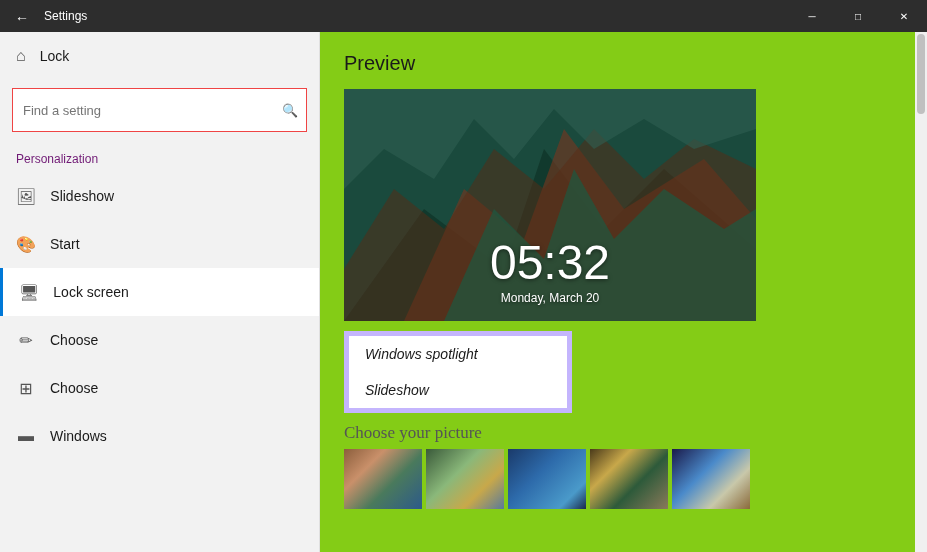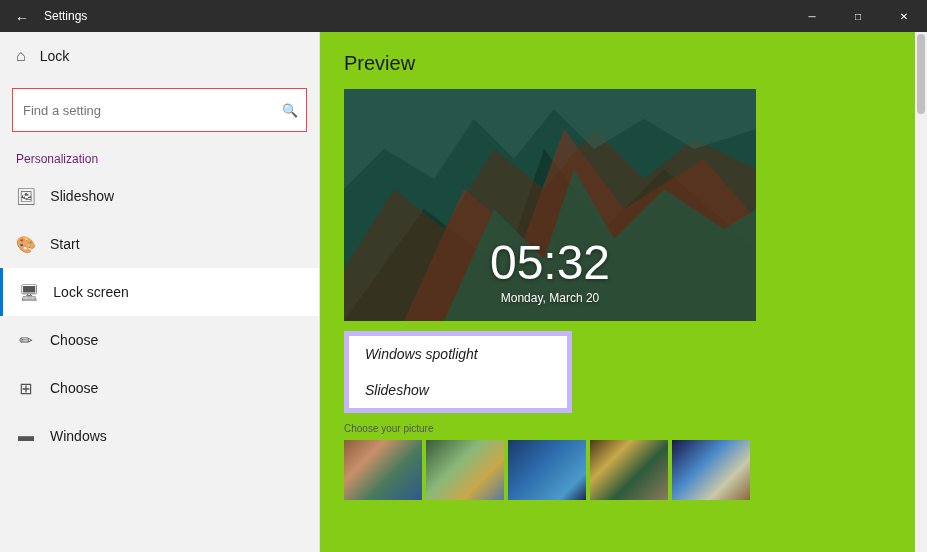--- a/index.html
+++ b/index.html
@@ -101,21 +101,21 @@
     }
     .dropdown-list {
       border: 5px solid #c4b5fd; background: #fff; width: 228px; font-style: italic;
     }
     .dropdown-item {
       padding: 10px 16px; font-size: 14px; cursor: pointer; color: #1a1a1a;
     }
     .dropdown-item.selected { background: #e0e0e0; }
 
     .choose-label {
-      font-size: 10px; color: #555; margin: 8px 0 6px;
+      font-size: 17px; color: #555; margin: 8px 0 6px; font-family: Liberation Serif, serif;
     }
 
     
     .thumbnails {
       display: flex; gap: 4px; flex-wrap: wrap; width: 412px;
     }
     .thumb {
       width: 78px; height: 60px; cursor: pointer; overflow: hidden; position: relative;
     }
 

